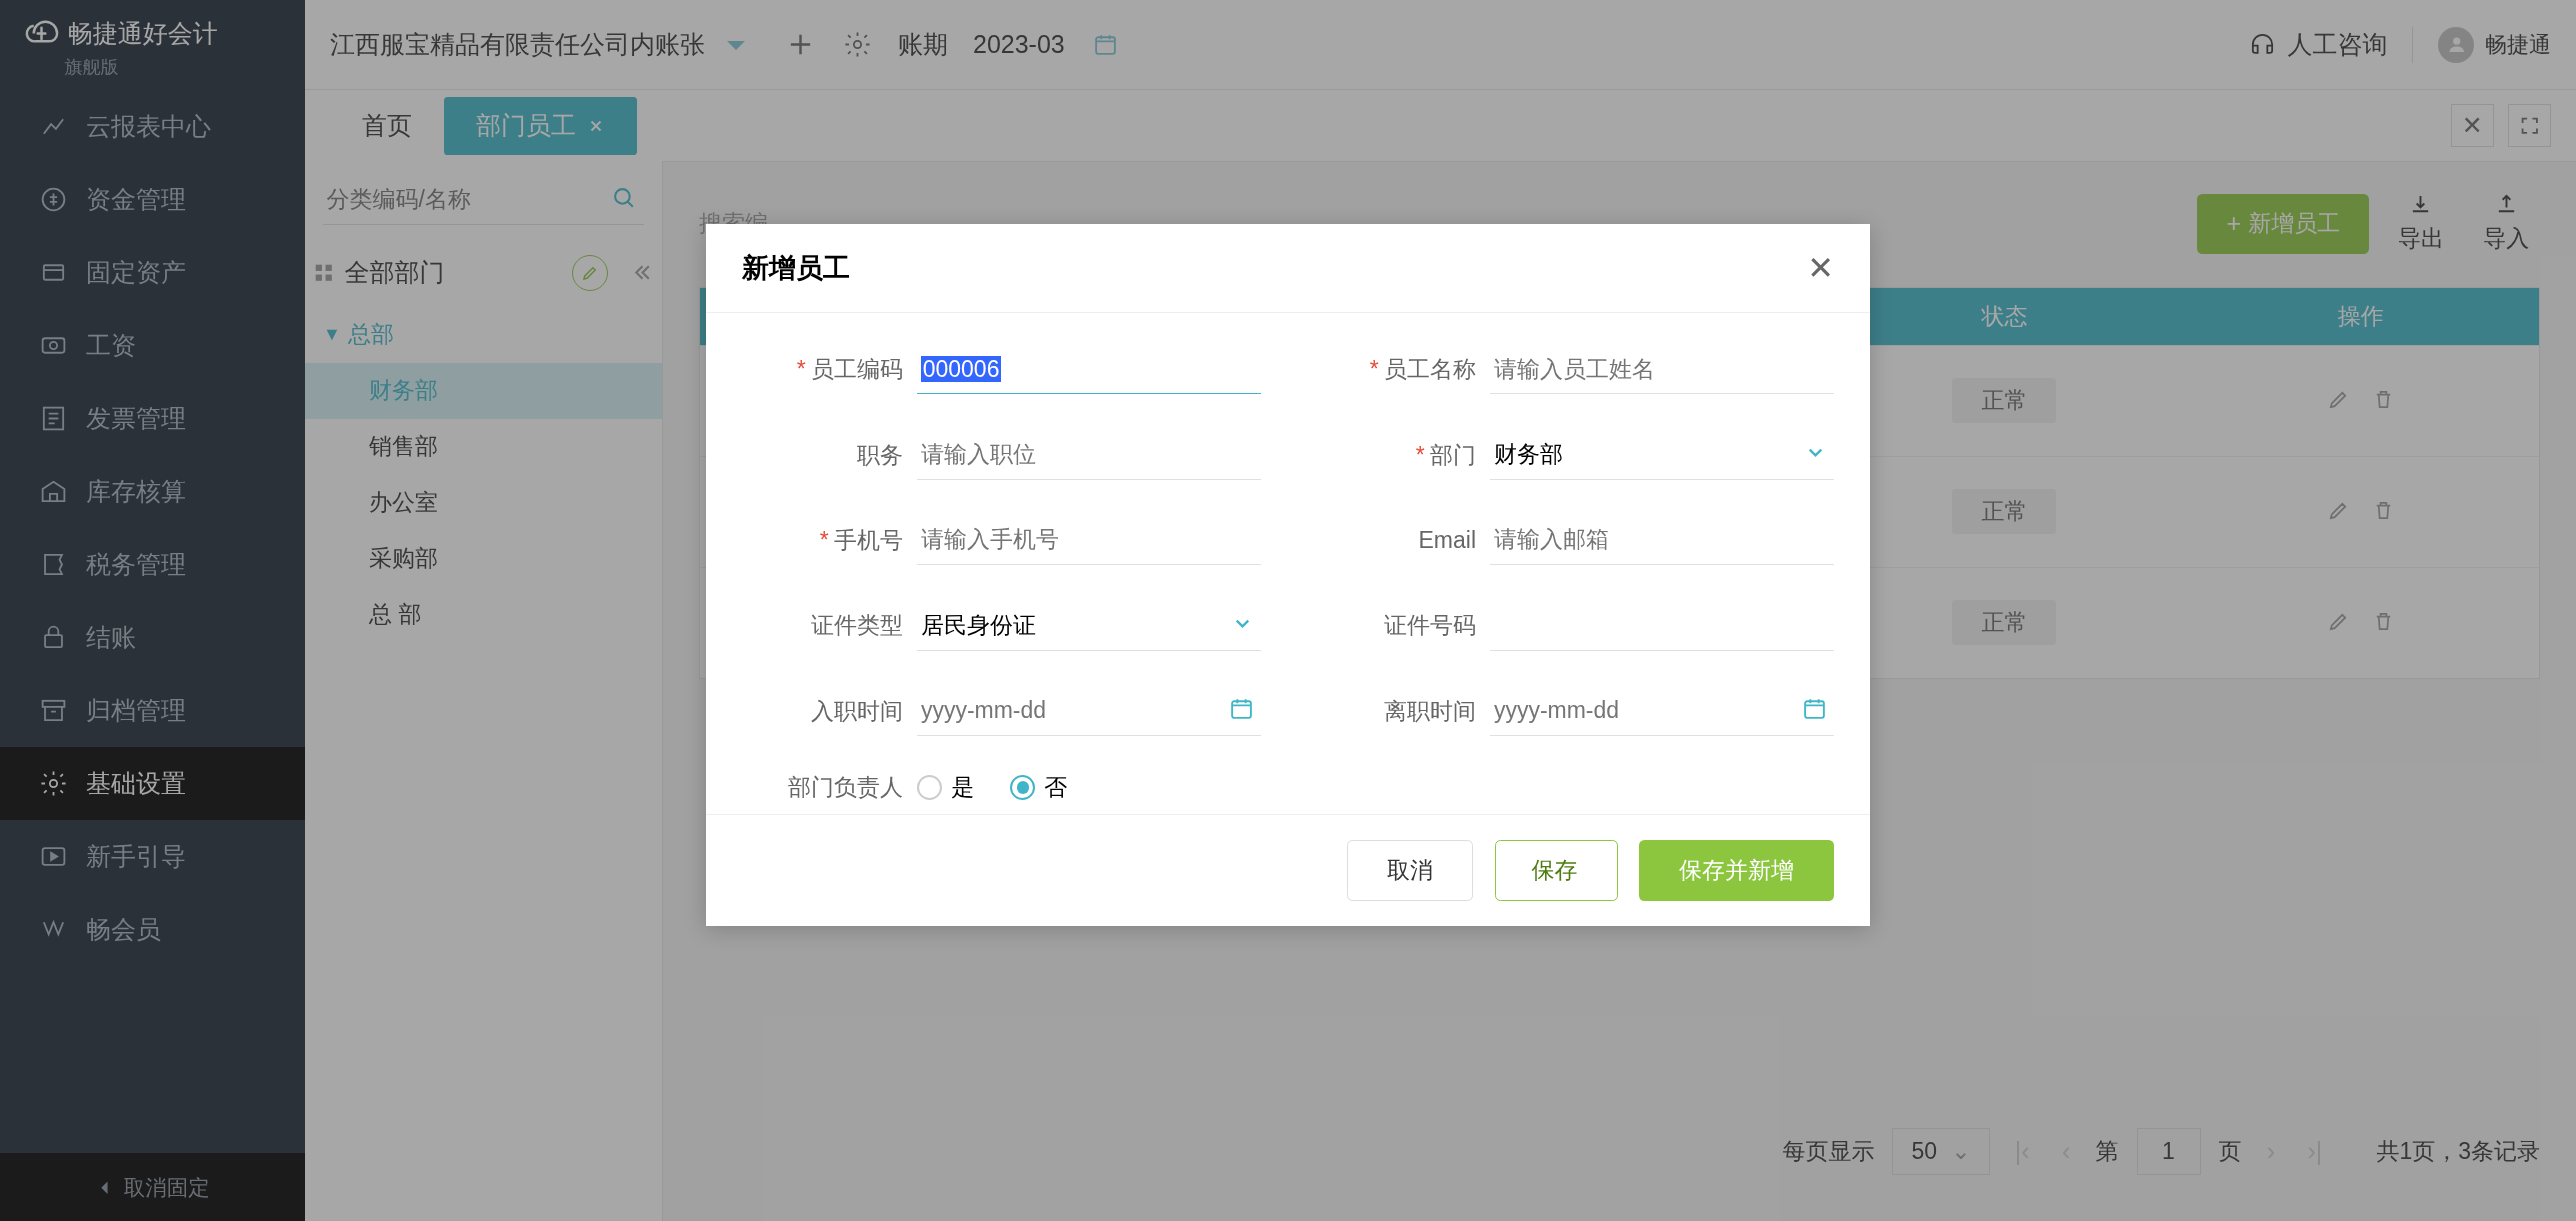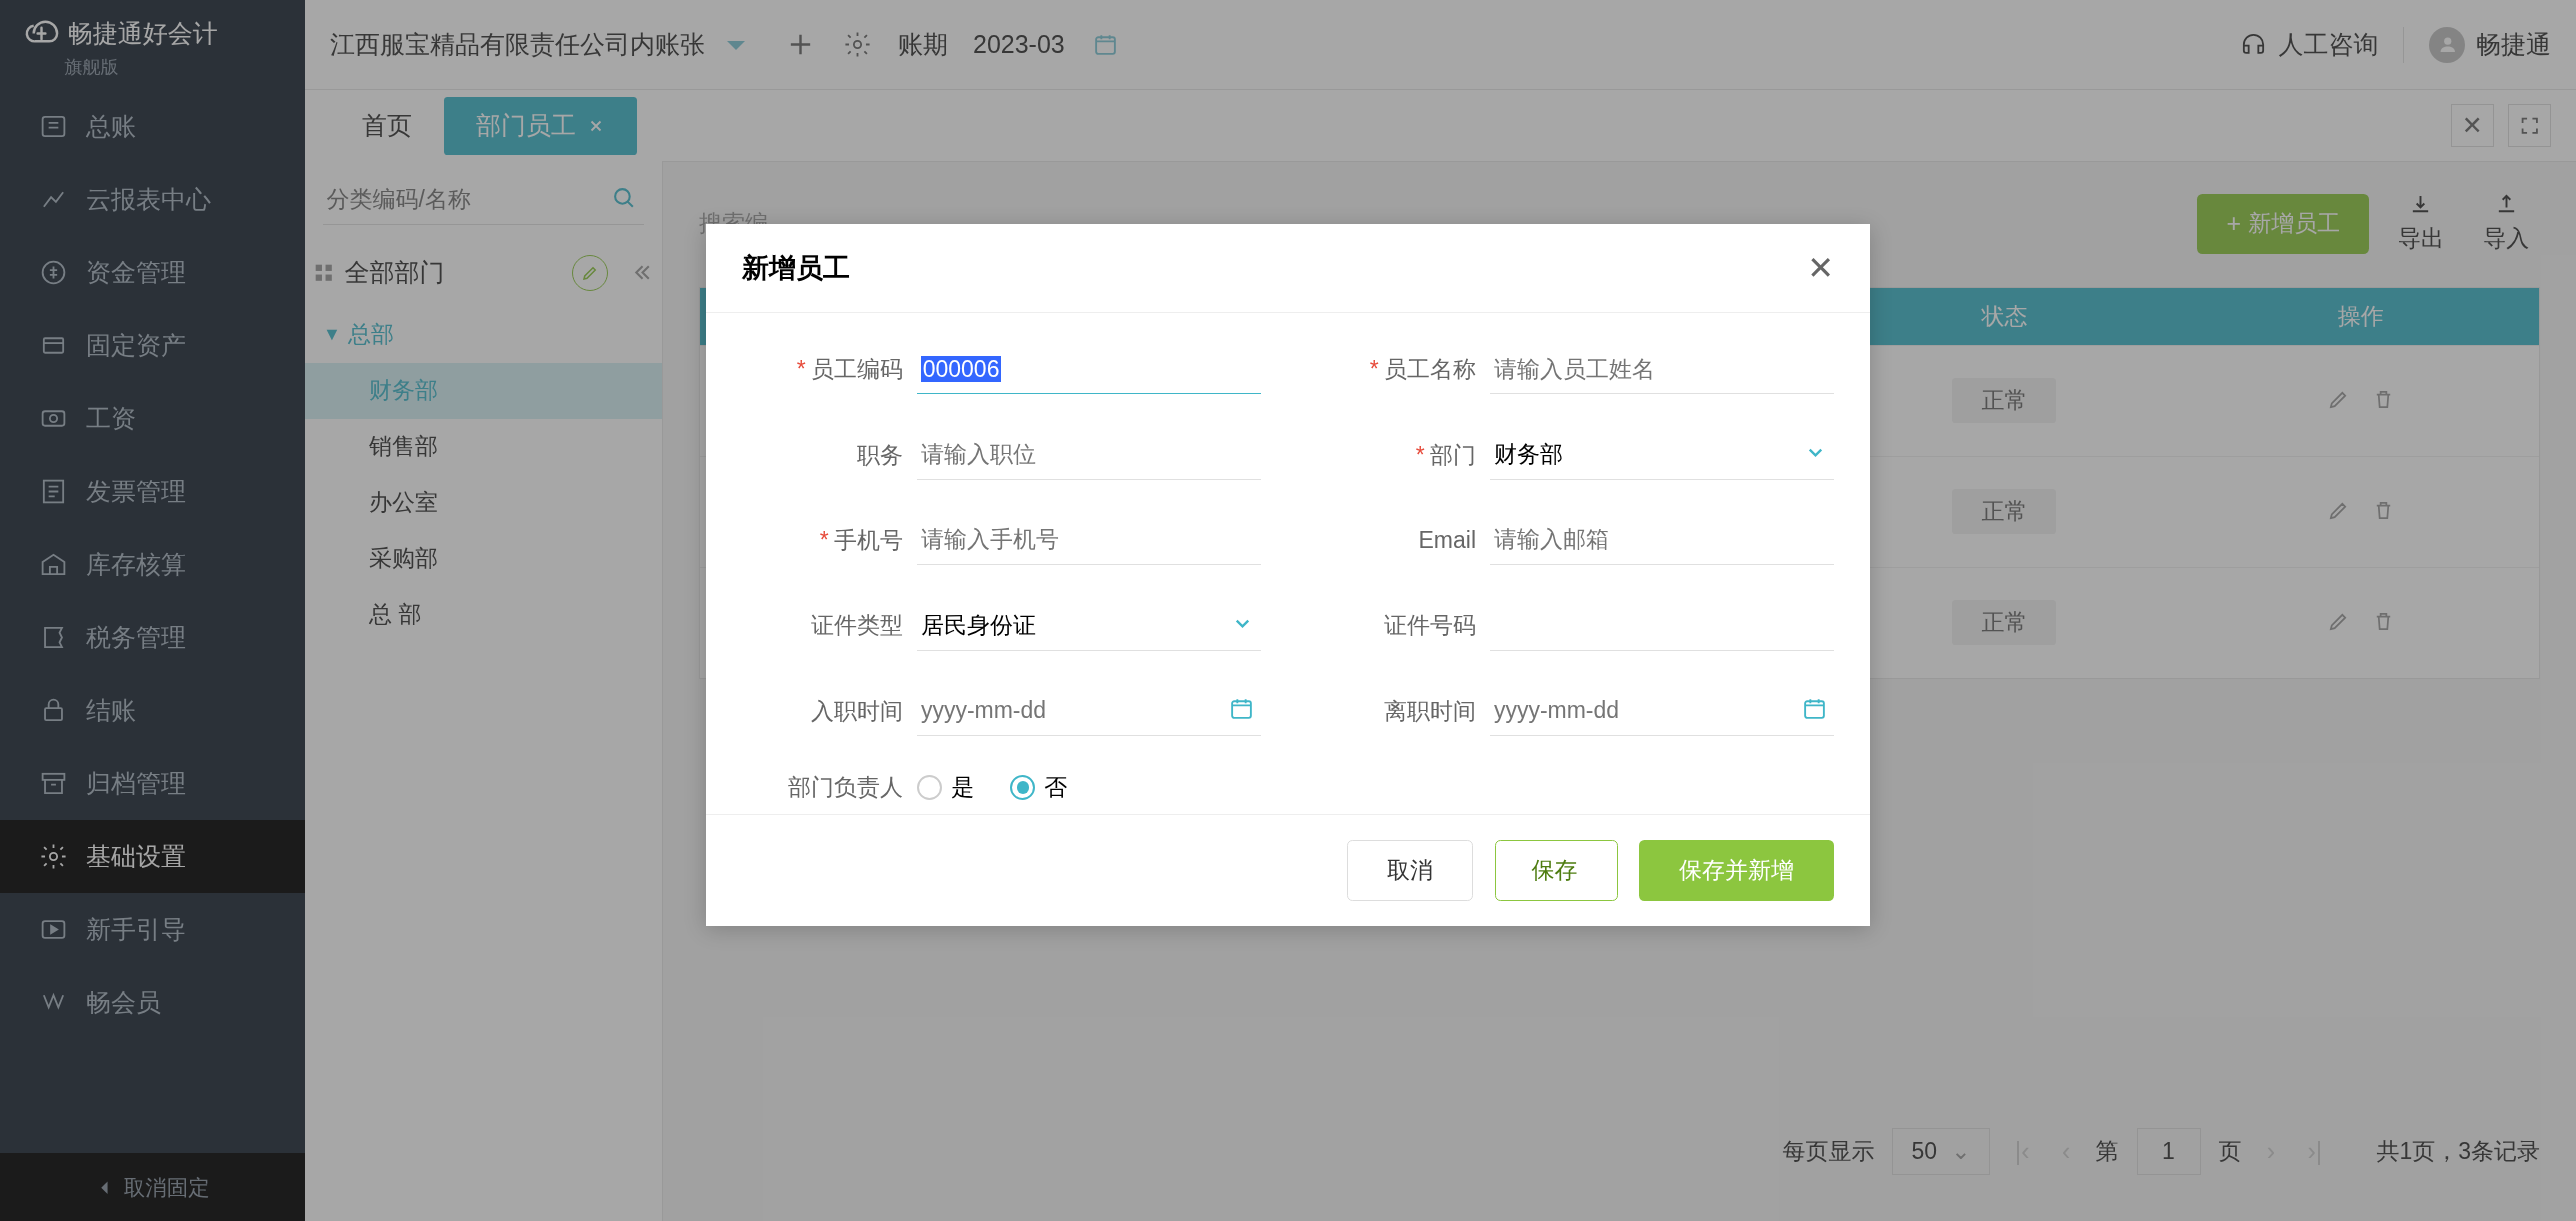--- a/index.html
+++ b/index.html
@@ -20,21 +20,21 @@
     
     .topbar { position: absolute; left: 305px; top: 0; right: 0; height: 90px; background: #fff; border-bottom: 0.9px solid #e5e5e5; display: flex; align-items: center; padding: 16px 25px; gap: 25px; }
     .company-select { font-size: 25px; color: #333; flex: 0 0 auto; padding-right: 54px; position: relative; cursor: pointer; }
     .company-select::after { content: ''; position: absolute; right: 14.3px; top: 12.5px; border: 9px solid transparent; border-top-color: #7cc5d4; }
     .tb-icon { width: 32px; height: 32px; cursor: pointer; color: #666; display:flex; align-items:center; justify-content:center; }
     .period-label { font-size: 25px; color: #333; }
     .period-val { font-size: 25px; color: #333; }
     .period-cal { color: #7cc5d4; }
     .topbar-spacer { flex: 1; }
     .support { display: flex; align-items: center; gap: 10.7px; font-size: 25px; color: #333; cursor: pointer; }
-    .user { display: flex; align-items: center; gap: 10.7px; font-size: 25px; color: #333; cursor: pointer; }
+    .user { display: flex; align-items: center; gap: 10.7px; font-size: 22px; color: #333; cursor: pointer; }
     .avatar { width: 36px; height: 36px; border-radius: 50%; background: #c0c0c0; display:flex; align-items:center; justify-content:center;}
     
     
     .tabbar { position: absolute; left: 305px; top: 90px; right: 0; height: 72px; background: #fff; border-bottom: 0.9px solid #e5e5e5; display: flex; align-items: center; padding: 0 25px; }
     .tab { padding: 12.5px 32px; font-size: 25px; color: #333; cursor: pointer; border-radius: 3.6px; display:flex; align-items:center; gap:10.7px;}
     .tab.active { background: #3fb6c8; color: #fff; }
     .tab-close { width: 18px; height: 18px; }
     .tabbar-right { margin-left: auto; display: flex; gap: 14.3px; }
     .tabbar-btn { width: 43px; height: 43px; border: 0.9px solid #ddd; display:flex; align-items:center; justify-content:center; cursor:pointer; font-size:25px; color:#666;}
     
@@ -120,27 +120,20 @@
       <svg viewBox="0 0 40 40" fill="none" stroke="#fff" stroke-width="2.5">
           <path d="M12 20 a12 12 0 1 1 24 0 a8 8 0 0 1 -8 8 H14 a8 8 0 0 1 -2 -16"></path>
           <path d="M20 14 v12 M16 20 h8" stroke-linecap="round"></path>
         </svg>
       <span class="logo-text">畅捷通好会计</span>
     </div>
     <span class="edition">旗舰版</span>
   </div>
   <div class="nav-item">
       <svg class="nav-icon" viewBox="0 0 24 24" fill="none" stroke="currentColor" stroke-width="1.5">
-        <rect x="3" y="4" width="18" height="16" rx="2"></rect>
-        <path d="M8 9h8M8 13h8"></path>
-      </svg>
-      <span>总账</span>
-    </div>
-  <div class="nav-item">
-      <svg class="nav-icon" viewBox="0 0 24 24" fill="none" stroke="currentColor" stroke-width="1.5">
         <path d="M4 18 L10 10 L14 14 L20 6"></path>
       </svg>
       <span>云报表中心</span>
     </div>
   <div class="nav-item">
       <svg class="nav-icon" viewBox="0 0 24 24" fill="none" stroke="currentColor" stroke-width="1.5">
         <circle cx="12" cy="12" r="9"></circle>
         <path d="M12 7v10M9 10h6M9 14h6"></path>
       </svg>
       <span>资金管理</span>

